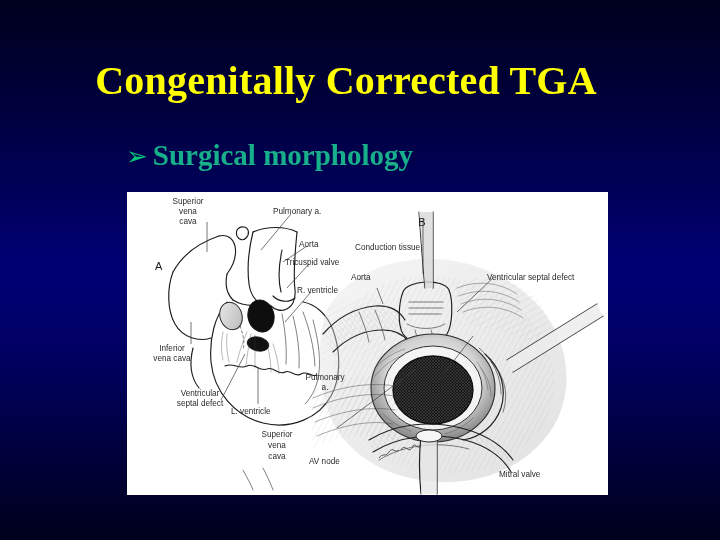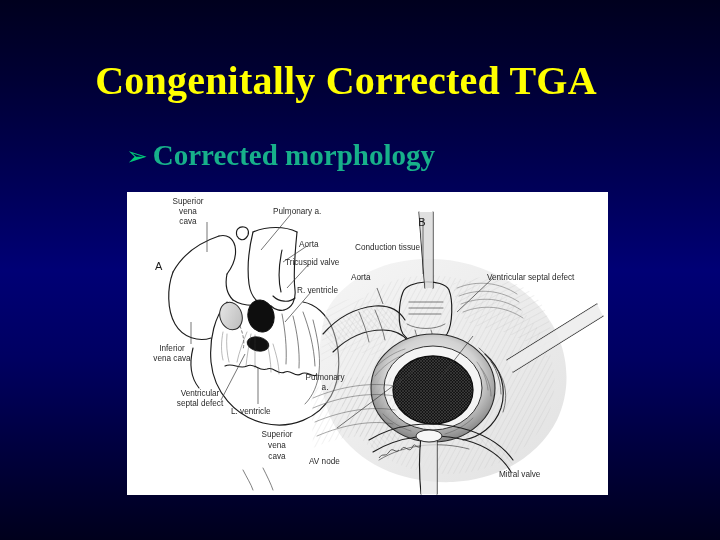--- a/index.html
+++ b/index.html
@@ -109,21 +109,21 @@
 </style>
 </head>
 <body>
 
 <div id="slide">
 
   <div id="slide-title">Congenitally Corrected TGA</div>
 
   <div id="bullet-row">
     <span id="bullet-arrow">➢</span>
-    <span id="bullet-text">Corrected morphology</span>
+    <span id="bullet-text">Surgical morphology</span>
   </div>
 
   <div id="figure">
     <svg width="481" height="303" viewBox="0 0 481 303" xmlns="http://www.w3.org/2000/svg">
       <defs>
         <pattern id="meshDark" width="3" height="3" patternUnits="userSpaceOnUse">
           <rect width="3" height="3" fill="#151515"></rect>
           <path d="M0 0 L3 3 M3 0 L0 3" stroke="#555" stroke-width="0.45"></path>
         </pattern>
         <linearGradient id="softGray" x1="0" y1="0" x2="1" y2="1">

